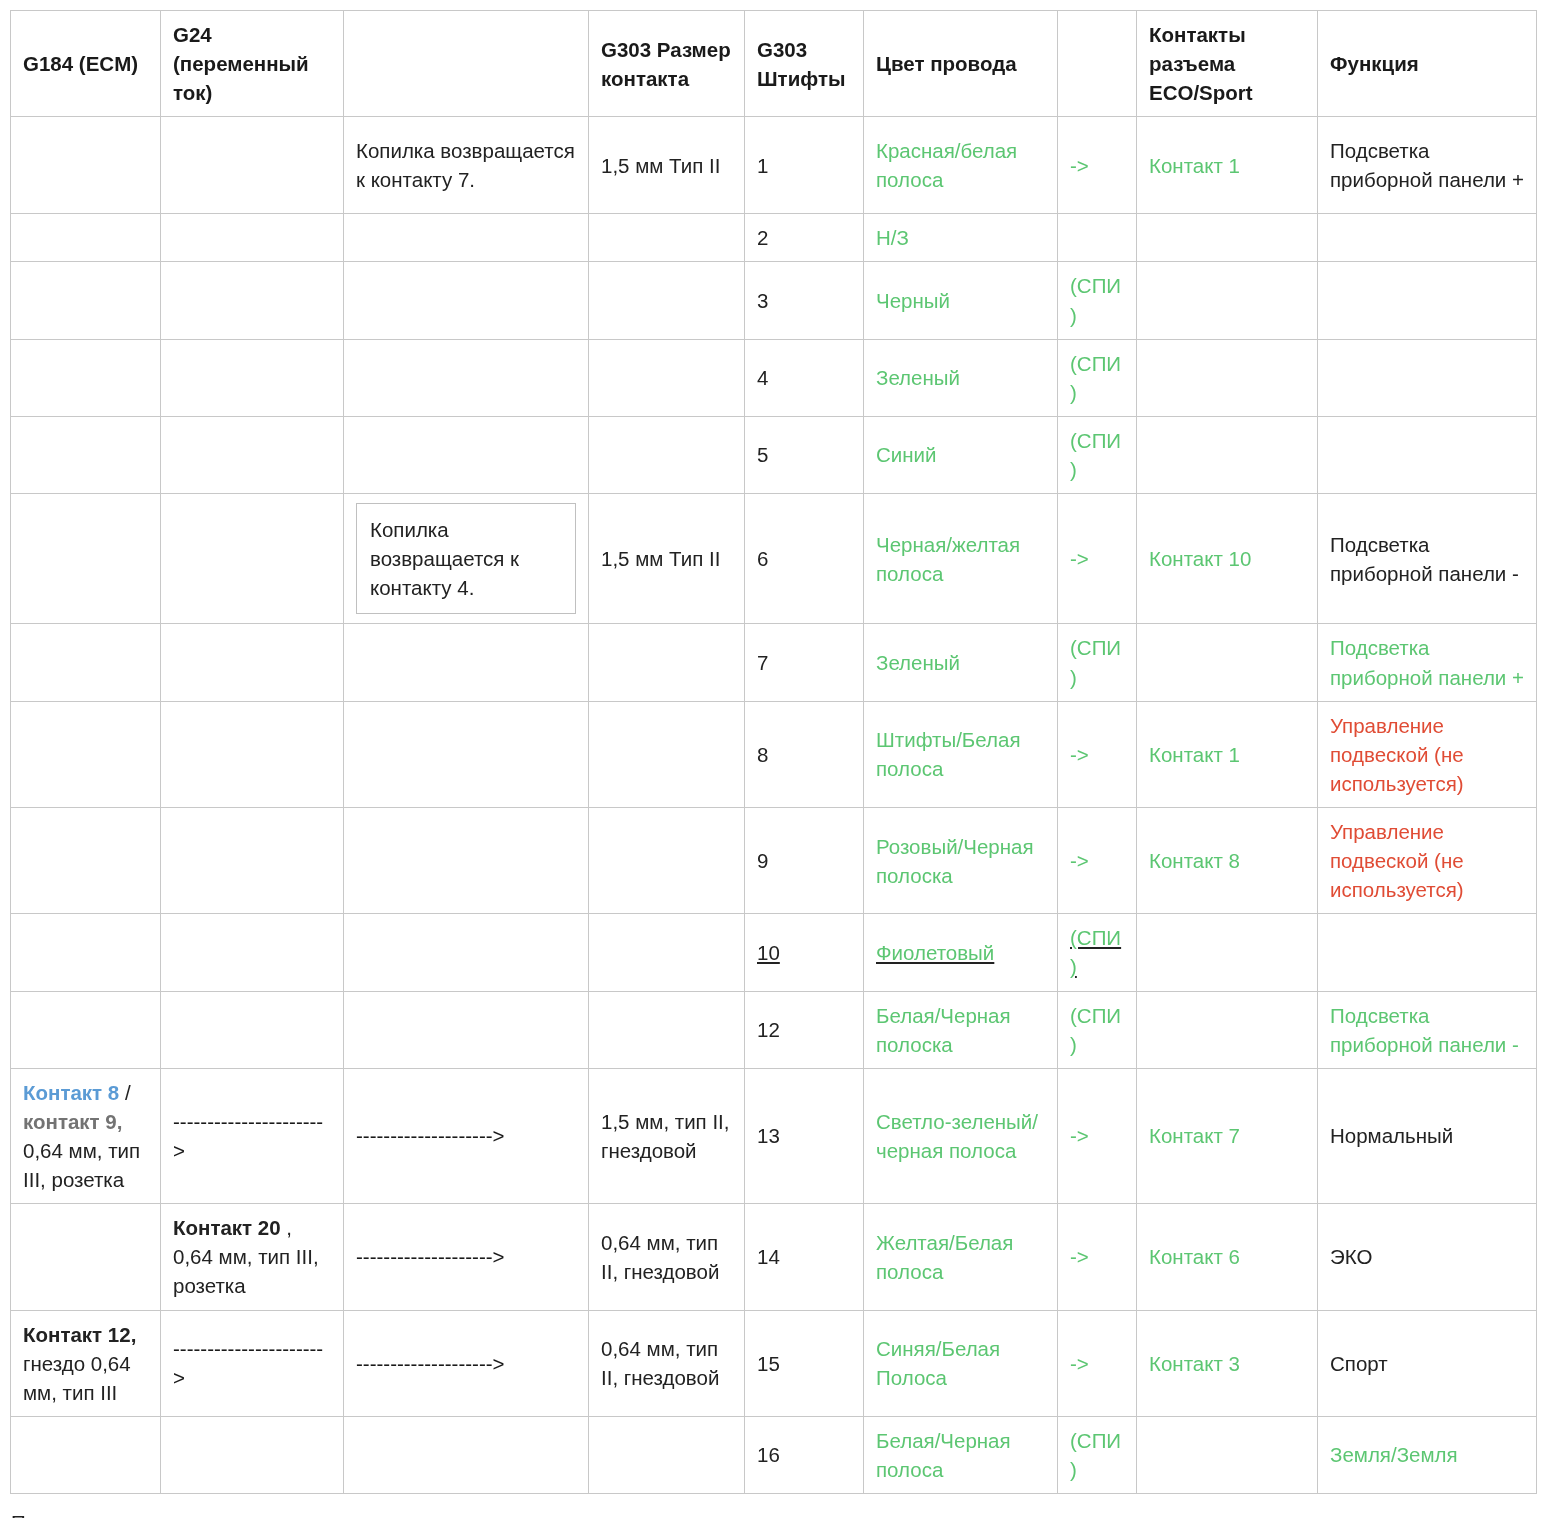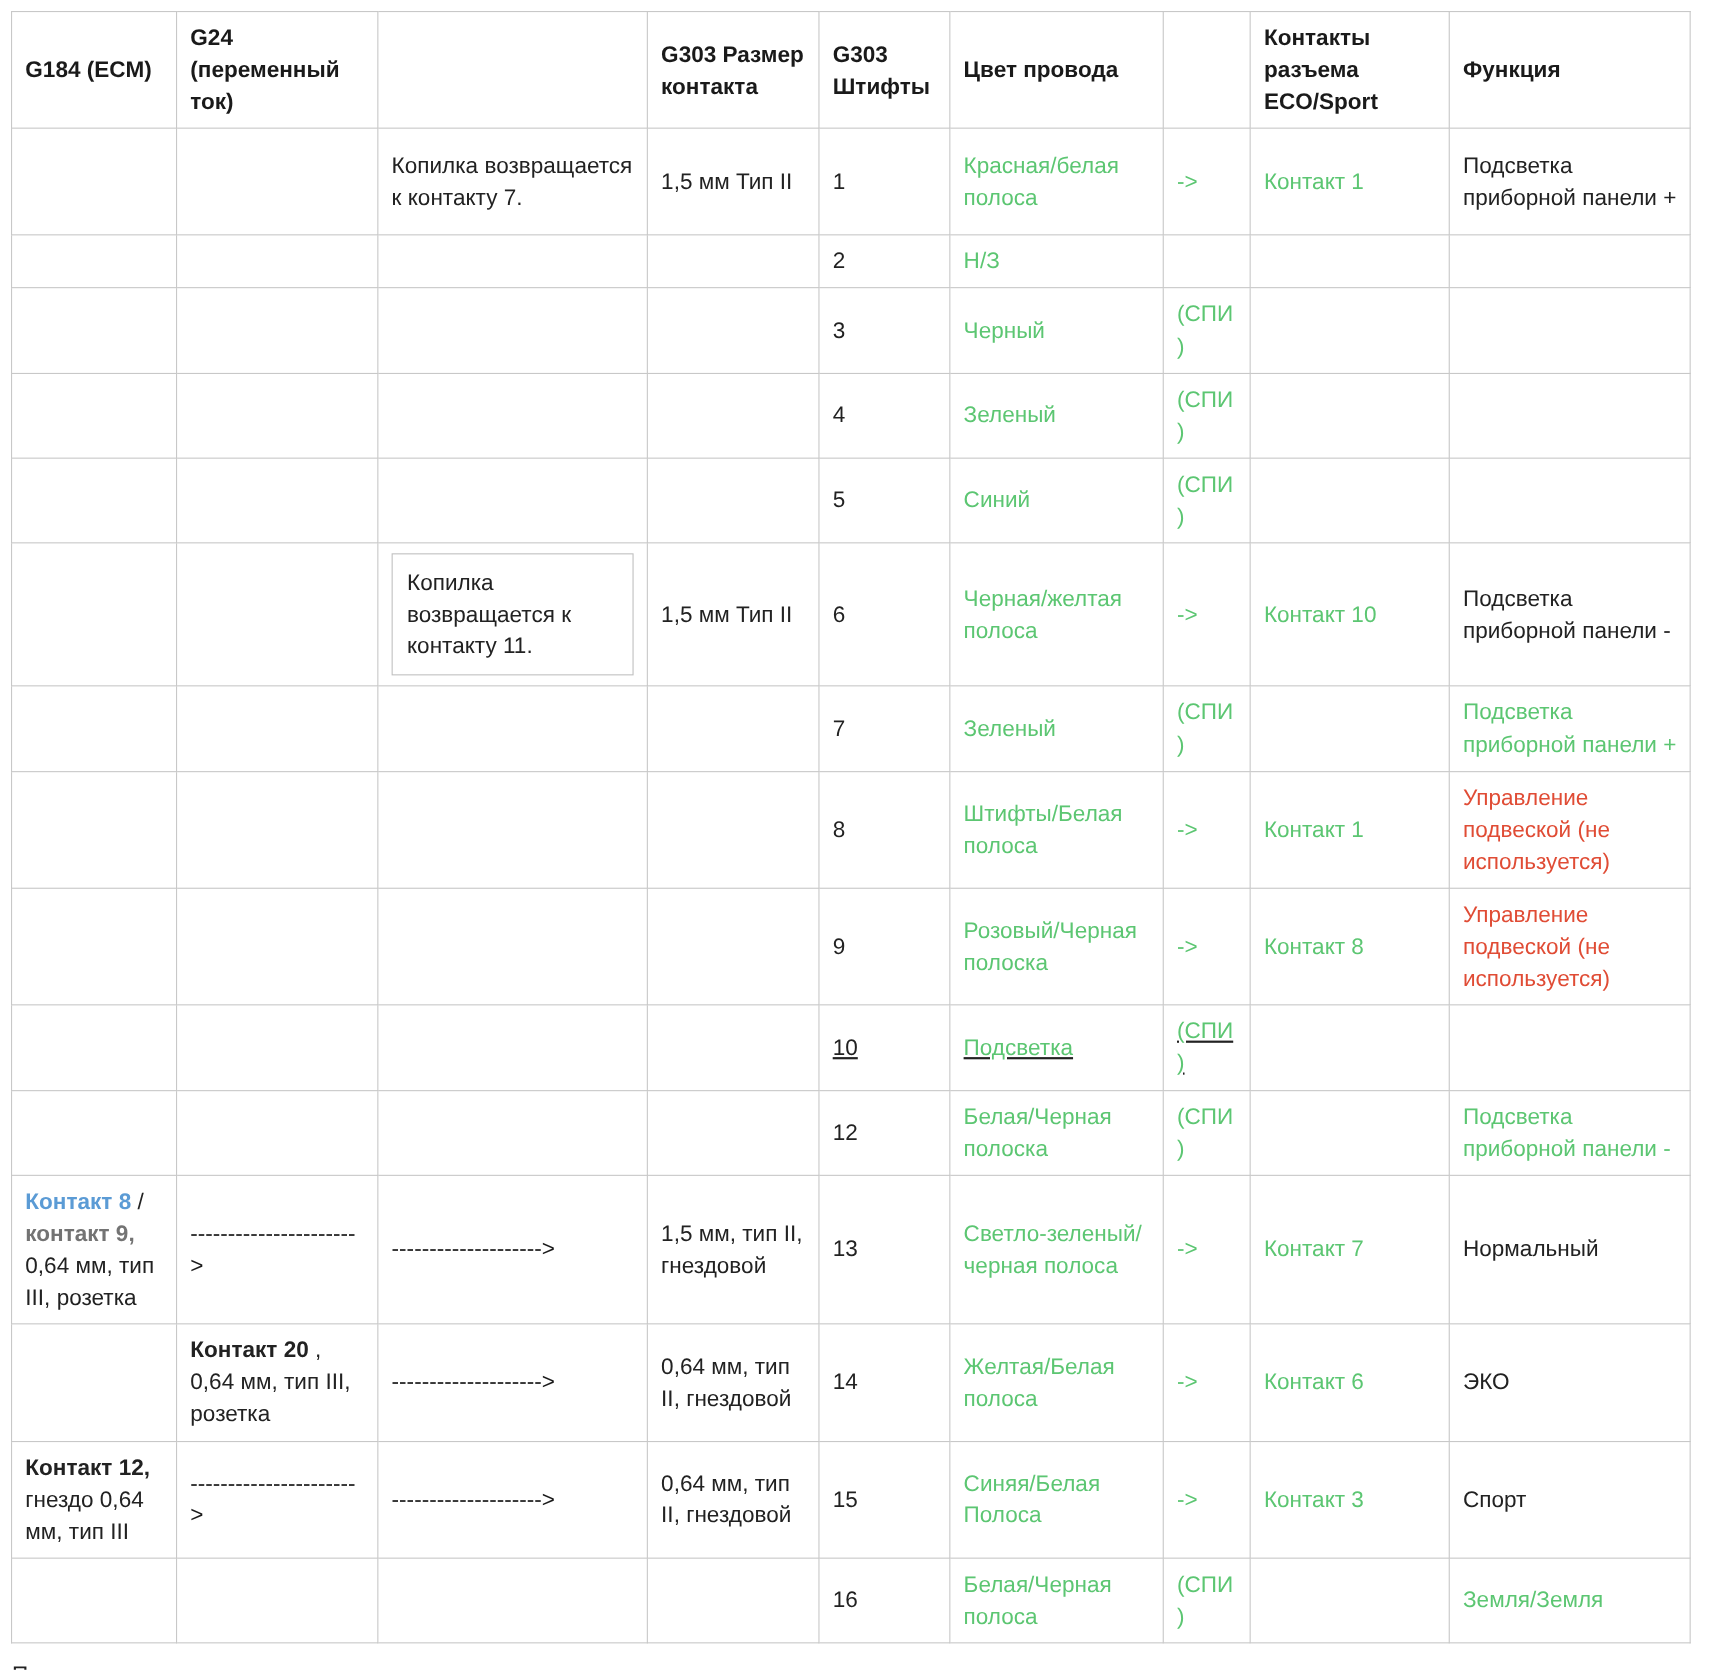--- a/index.html
+++ b/index.html
@@ -162,21 +162,21 @@
         <td class="right">5</td>
         <td class="green">Синий</td>
         <td class="green">(СПИ)</td>
         <td class="green"></td>
         <td></td>
       </tr>
       <tr style="height: 122px;">
         <td><span></span></td>
         <td><span></span></td>
         <td>
-          <span class="boxed">Копилка возвращается к контакту 11.</span>
+          <span class="boxed">Копилка возвращается к контакту 4.</span>
         </td>
         <td class="right">1,5 мм Тип II</td>
         <td class="right">6</td>
         <td class="green">Черная/желтая полоса</td>
         <td class="green">-&gt;</td>
         <td class="green">Контакт 10</td>
         <td>Подсветка приборной панели -</td>
       </tr>
       <tr style="height: 71px;">
         <td><span></span></td>
@@ -210,21 +210,21 @@
         <td class="green">-&gt;</td>
         <td class="green">Контакт 8</td>
         <td class="red-italic">Управление подвеской (не используется)</td>
       </tr>
       <tr style="height: 49px; text-decoration: underline;">
         <td><span></span></td>
         <td><span></span></td>
         <td></td>
         <td class="right"></td>
         <td class="right">10</td>
-        <td class="green">Подсветка</td>
+        <td class="green">Фиолетовый</td>
         <td class="green">(СПИ)</td>
         <td class="green"></td>
         <td></td>
       </tr>
       <tr style="height: 72px; margin-top: 37px;">
         <td><span></span></td>
         <td><span></span></td>
         <td></td>
         <td class="right"></td>
         <td class="right">12</td>

